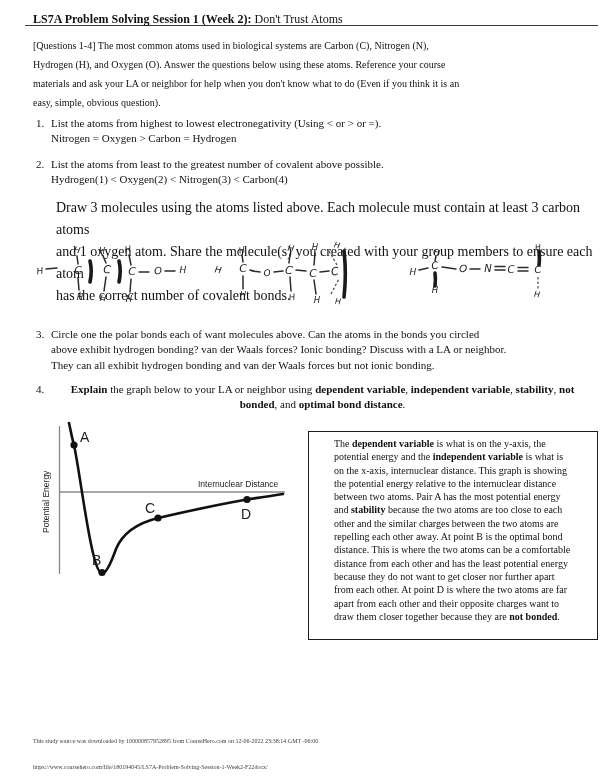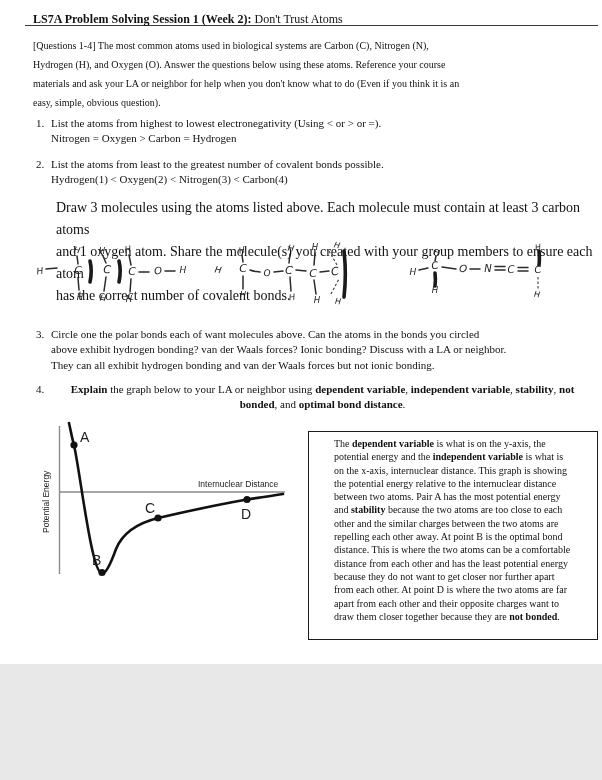--- a/index.html
+++ b/index.html
@@ -1,17 +1,17 @@
 <!DOCTYPE html>
 <html><head>
 <meta charset="utf-8">
 <style>
   html,body{margin:0;padding:0;}
   body{width:602px;height:780px;background:#e8e8e8;font-family:"Liberation Serif",serif;}
-  .page{position:relative;width:602px;height:664px;background:#ffffff;overflow:hidden;color:#111;}
+  .page{position:relative;width:602px;height:780px;background:#ffffff;overflow:hidden;color:#111;}
   .abs{position:absolute;}
   .header-rule{left:25px;top:24.5px;width:573px;height:0;border-top:1px solid #3a3a3a;}
   .title{left:33px;top:12px;font-size:12px;white-space:nowrap;}
   .title b{font-weight:bold;}
   .intro{left:33px;top:36px;width:561px;font-size:10px;line-height:19px;white-space:pre-line;}
   .q{left:33px;width:561px;font-size:11px;line-height:15.3px;display:flex;}
   .qnum{width:15px;flex:none;margin-left:3px;}
   .qbody{flex:1;white-space:pre-line;}
   .indent{left:56px;width:545px;font-size:14px;line-height:22px;white-space:pre-line;}
   .q4body{width:522px;text-align:center;}
@@ -40,21 +40,21 @@
 easy, simple, obvious question).</div>
 
   <div class="abs q" style="top:116px;">
     <span class="qnum">1.</span>
     <span class="qbody"><span>List the atoms from highest to lowest electronegativity (Using &lt; or &gt; or =).</span>
 <span>Nitrogen = Oxygen &gt; Carbon = Hydrogen</span></span>
   </div>
 
   <div class="abs q" style="top:157px;">
     <span class="qnum">2.</span>
-    <span class="qbody"><span>List the atoms from least to the greatest number of covalent bonds possible.</span>
+    <span class="qbody"><span>List the atoms from least to the greatest number of covalent above possible.</span>
 <span>Hydrogen(1) &lt; Oxygen(2) &lt; Nitrogen(3) &lt; Carbon(4)</span></span>
   </div>
 
   <div class="abs indent" style="top:197px;">Draw 3 molecules using the atoms listed above. Each molecule must contain at least 3 carbon atoms
 and 1 oxygen atom. Share the molecule(s) you created with your group members to ensure each atom
 has the correct number of covalent bonds.</div>
 
   <svg class="abs" style="left:33px;top:239px;" width="545" height="80" viewBox="0 0 545 80">
 
     <g>

